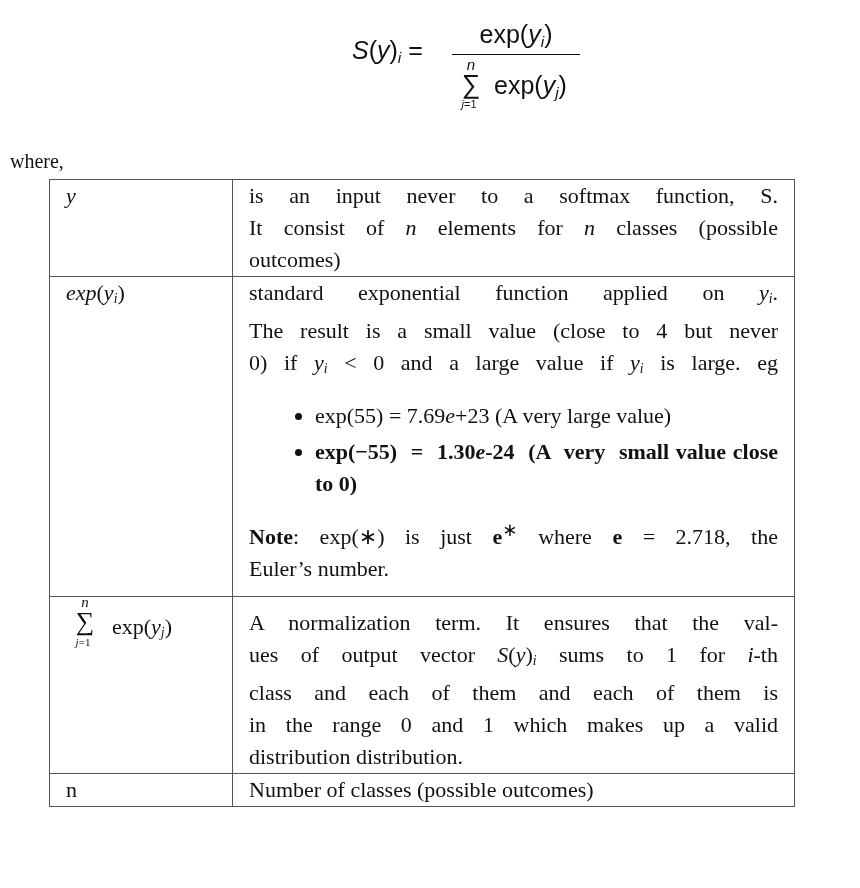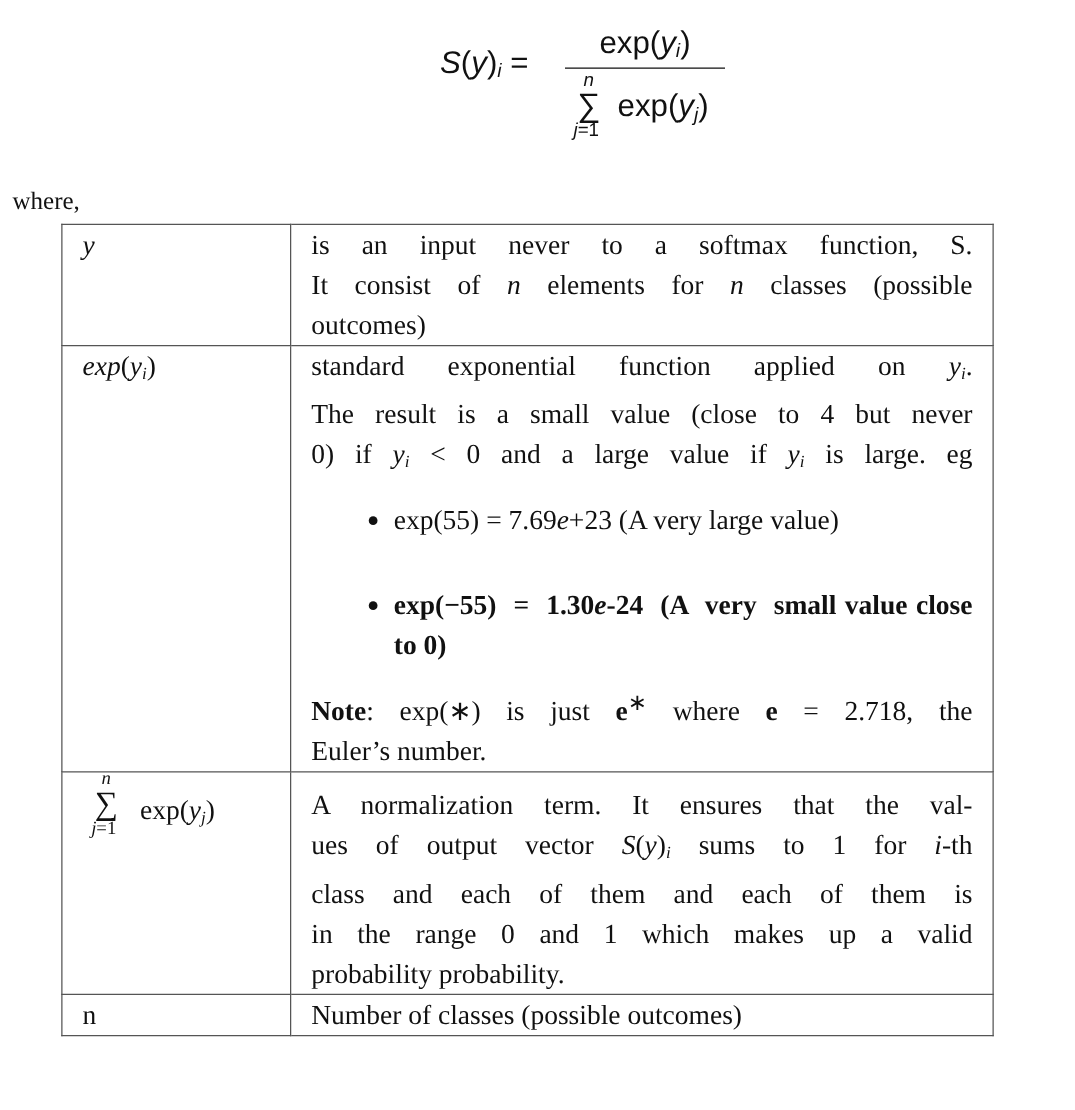--- a/index.html
+++ b/index.html
@@ -7,32 +7,32 @@
        font-family:"DejaVu Serif","Liberation Serif",serif;color:#111;}
   #formula{position:absolute;left:352px;top:18px;width:240px;height:110px;font-family:Liberation Sans, sans-serif;font-size:25px;}
   .lhs{position:absolute;left:0;top:18px;}
   .frac{position:absolute;left:100px;top:2px;width:128px;}
   .num{text-align:center;height:32px;}
   .bar{border-top:1.3px solid #111;margin:2px 0 0 0;}
   .den{position:relative;height:70px;}
   .sum{position:absolute;left:0;top:2px;width:38px;text-align:center;}
   .sum .up{font-size:15px;font-style:italic;line-height:15px;display:block;}
   .sum .sig{font-size:26px;line-height:24px;display:block;}
-  .sum .lo{font-size:15px;line-height:17px;display:block;white-space:nowrap;margin-left:-4px;}
+  .sum .lo{font-size:11px;line-height:17px;display:block;white-space:nowrap;margin-left:-4px;}
   .den .t{position:absolute;left:42px;top:16px;white-space:nowrap;}
   sub{font-size:0.62em;vertical-align:-0.25em;}
   #where{position:absolute;left:10px;top:150px;font-family:"Liberation Serif",serif;font-size:20px;}
   table{position:absolute;left:49px;top:179px;border-collapse:collapse;width:746px;
         font-family:"Liberation Serif",serif;font-size:22px;line-height:32px;}
   td{border:1.3px solid #555;vertical-align:top;padding:0 16px;}
   td.k{width:150px;padding-left:16px;}
   td.v{text-align:justify;}
   .just{text-align:justify;text-align-last:justify;}
   ul{margin:14px 0 14px 0;padding-left:66px;}
-  li{margin-bottom:36px;text-align:justify;}
+  li{margin-bottom:4px;text-align:justify;}
   li:last-child{margin-bottom:4px;font-weight:bold;}
   .note{font-weight:bold;margin-top:32px;}
   .kn{position:relative;height:80px;}
   .kn .sum{top:-2px;}
   .kn .t{position:absolute;left:46px;top:14px;white-space:nowrap;}
 </style>
 </head>
 <body>
 
 <div id="formula">
@@ -86,21 +86,21 @@
           <span class="lo"><i>j</i>=1</span>
         </div>
         <div class="t">exp(<i>y</i><sub><i>j</i></sub>)</div>
       </div>
     </td>
     <td class="v" style="padding-top:10px;">
       <div class="just">A normalization term. It ensures that the val-</div>
       <div class="just">ues of output vector <i>S</i>(<i>y</i>)<sub><i>i</i></sub> sums to 1 for <i>i</i>-th</div>
       <div class="just">class and each of them and each of them is</div>
       <div class="just">in the range 0 and 1 which makes up a valid</div>
-      <div>probability probability.</div>
+      <div>distribution distribution.</div>
     </td>
   </tr>
   <tr style="height:32px;">
     <td class="k">n</td>
     <td class="v">Number of classes (possible outcomes)</td>
   </tr>
 </tbody>
   </table>
 
 </body></html>

